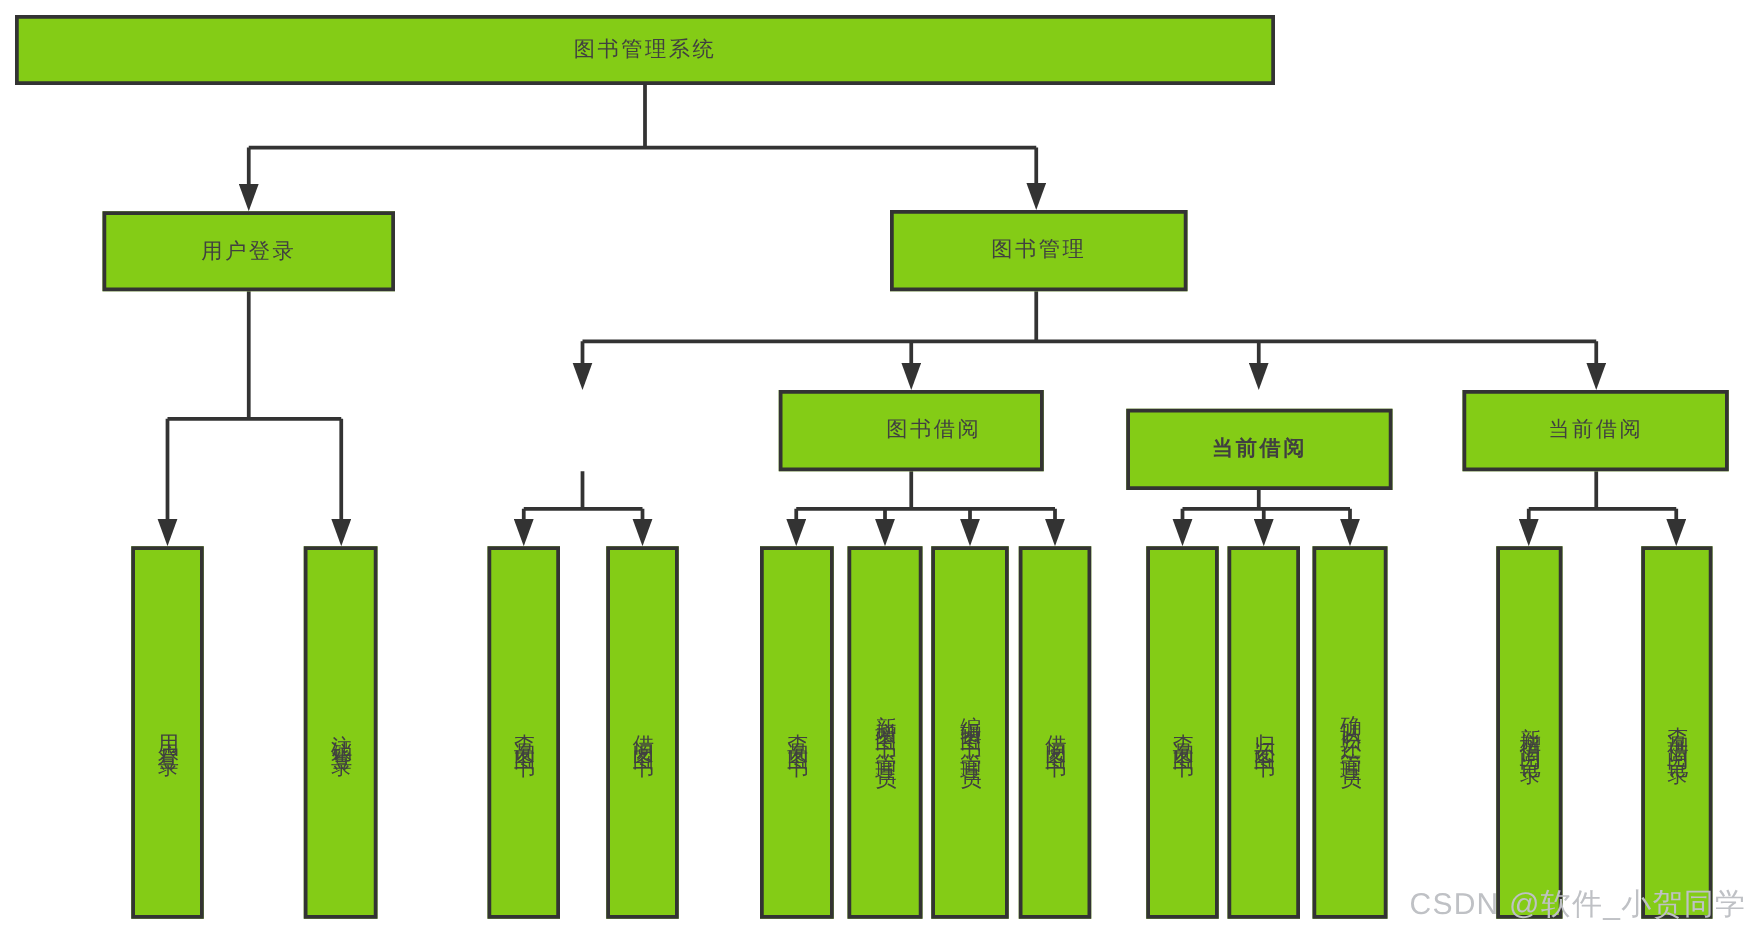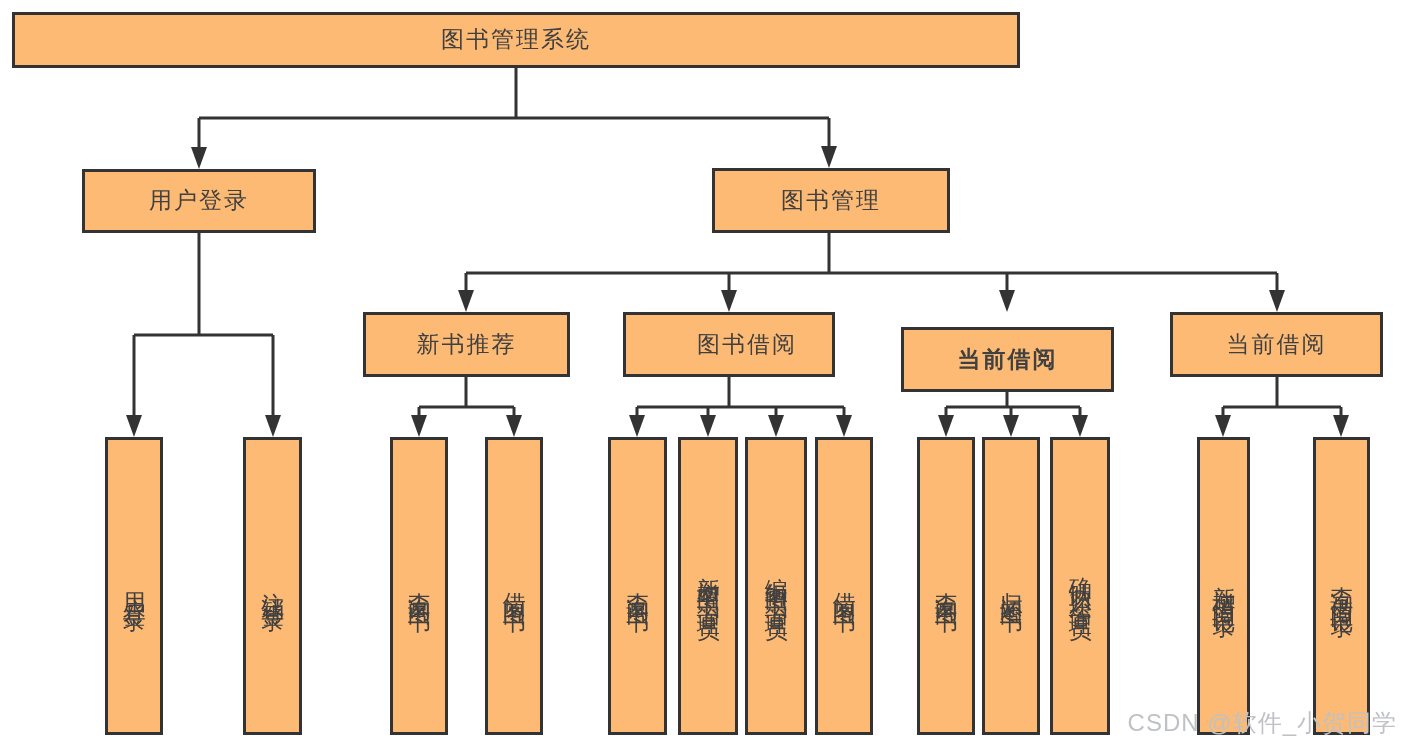--- a/index.html
+++ b/index.html
@@ -16,27 +16,27 @@
   }
   .connectors {
     position: absolute;
     left: 0; top: 0;
     width: 1405px; height: 747px;
     z-index: 0;
   }
   .box {
     position: absolute;
     box-sizing: border-box;
-    background: #fdba74;
+    background: #84cc16;
     border: 3px solid var(--border, #333333);
     color: var(--text, #404040);
     display: flex;
     align-items: center;
     justify-content: center;
-    font-size: 23px;
+    font-size: 17px;
     letter-spacing: 2px;
     z-index: 1;
     text-align: center;
     line-height: 1.2;
     white-space: nowrap;
   }
   .vbox {
     writing-mode: vertical-rl;
     text-orientation: mixed;
     letter-spacing: 6px;
@@ -98,21 +98,20 @@
       <line x1="1223" y1="407" x2="1223" y2="432" marker-end="url(#arrow)"></line>
       <line x1="1341" y1="407" x2="1341" y2="432" marker-end="url(#arrow)"></line>
     </g>
   </svg>
 
   <div class="box" style="left:12px; top:12px; width:1008px; height:56px;">图书管理系统</div>
 
   <div class="box" style="left:82px; top:169px; width:234px; height:64px;">用户登录</div>
   <div class="box" style="left:712px; top:168px; width:238px; height:65px;">图书管理</div>
 
-  <div class="box" style="left:363px; top:312px; width:207px; height:65px;">新书推荐</div>
   <div class="box" style="left:623px; top:312px; width:212px; height:65px;padding-left:36px;">图书借阅</div>
   <div class="box" style="left:901px; top:327px; width:213px; height:65px;font-weight:bold;">当前借阅</div>
   <div class="box" style="left:1170px; top:312px; width:213px; height:65px;">当前借阅</div>
 
   <div class="box vbox" style="left:105px; top:437px; width:58px; height:298px;">用户登录</div>
   <div class="box vbox" style="left:243px; top:437px; width:59px; height:298px;">注销登录</div>
 
   <div class="box vbox" style="left:390px; top:437px; width:58px; height:298px;">查询图书</div>
   <div class="box vbox" style="left:485px; top:437px; width:58px; height:298px;">借阅图书</div>
 

